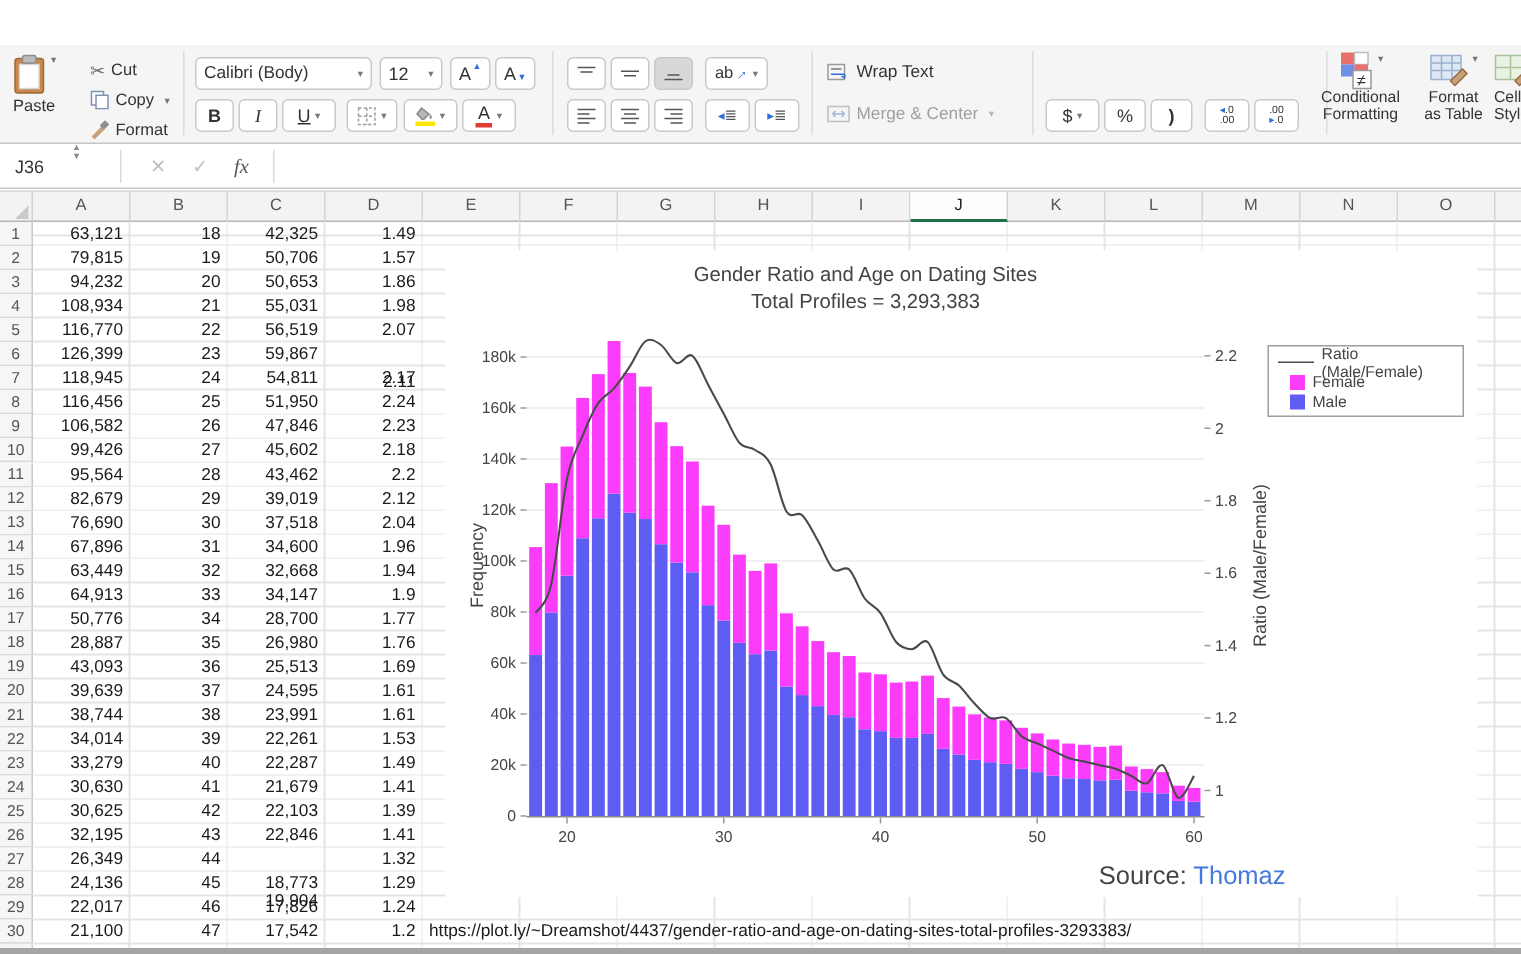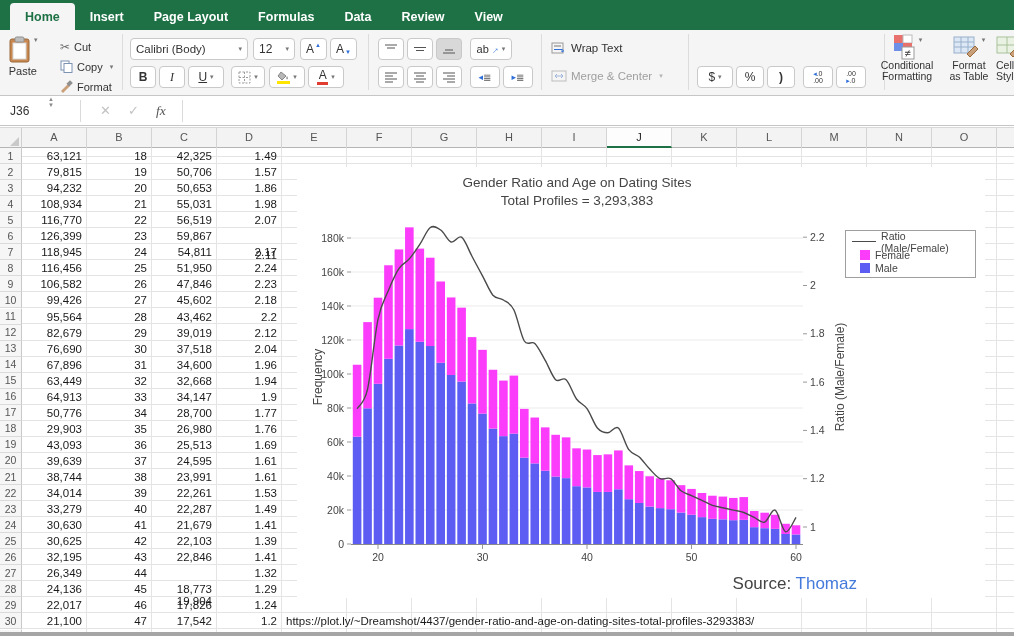--- a/index.html
+++ b/index.html
@@ -82,29 +82,20 @@
   .strip{position:absolute;left:0;top:632px;width:1014px;height:4px;background:#a5a5a5;}
 
   
   .ic{display:inline-flex;align-items:center;justify-content:center;}
 </style>
 </head>
 <body>
 
 <div class="app">
 
-  <div class="tabbar">
-    <div class="tab active">Home</div>
-    <div class="tab">Insert</div>
-    <div class="tab">Page Layout</div>
-    <div class="tab">Formulas</div>
-    <div class="tab">Data</div>
-    <div class="tab">Review</div>
-    <div class="tab">View</div>
-  </div>
 
   <div class="ribbon">
 
     <div class="paste" style="left:8px;top:6px;">
       <span style="display:flex;align-items:flex-start;">
         <span class="ic">
           <svg width="23" height="27">
               <rect x="2" y="3" width="19" height="23" rx="2" fill="#c98850" stroke="#9a6a3a"></rect>
               <rect x="5" y="7" width="13" height="16" fill="#fff" stroke="#d8d8d8"></rect>
               <rect x="7" y="1" width="9" height="5" rx="1.5" fill="#bdbdbd" stroke="#8f8f8f"></rect>
@@ -464,21 +455,21 @@
       <div class="cell num" style="top: 240.75px; left: 22px;">64,913</div>
       <div class="cell num" style="top: 240.75px; left: 87px;">33</div>
       <div class="cell num" style="top: 240.75px; left: 152px;">34,147</div>
       <div class="cell num" style="top: 240.75px; left: 217px;">1.9</div>
       <div class="rowhdr" style="top: 256.8px;">17</div>
       <div class="cell num" style="top: 256.8px; left: 22px;">50,776</div>
       <div class="cell num" style="top: 256.8px; left: 87px;">34</div>
       <div class="cell num" style="top: 256.8px; left: 152px;">28,700</div>
       <div class="cell num" style="top: 256.8px; left: 217px;">1.77</div>
       <div class="rowhdr" style="top: 272.85px;">18</div>
-      <div class="cell num" style="top: 272.85px; left: 22px;">29,903</div>
+      <div class="cell num" style="top: 272.85px; left: 22px;">28,887</div>
       <div class="cell num" style="top: 272.85px; left: 87px;">35</div>
       <div class="cell num" style="top: 272.85px; left: 152px;">26,980</div>
       <div class="cell num" style="top: 272.85px; left: 217px;">1.76</div>
       <div class="rowhdr" style="top: 288.9px;">19</div>
       <div class="cell num" style="top: 288.9px; left: 22px;">43,093</div>
       <div class="cell num" style="top: 288.9px; left: 87px;">36</div>
       <div class="cell num" style="top: 288.9px; left: 152px;">25,513</div>
       <div class="cell num" style="top: 288.9px; left: 217px;">1.69</div>
       <div class="rowhdr" style="top: 304.95px;">20</div>
       <div class="cell num" style="top: 304.95px; left: 22px;">39,639</div>

